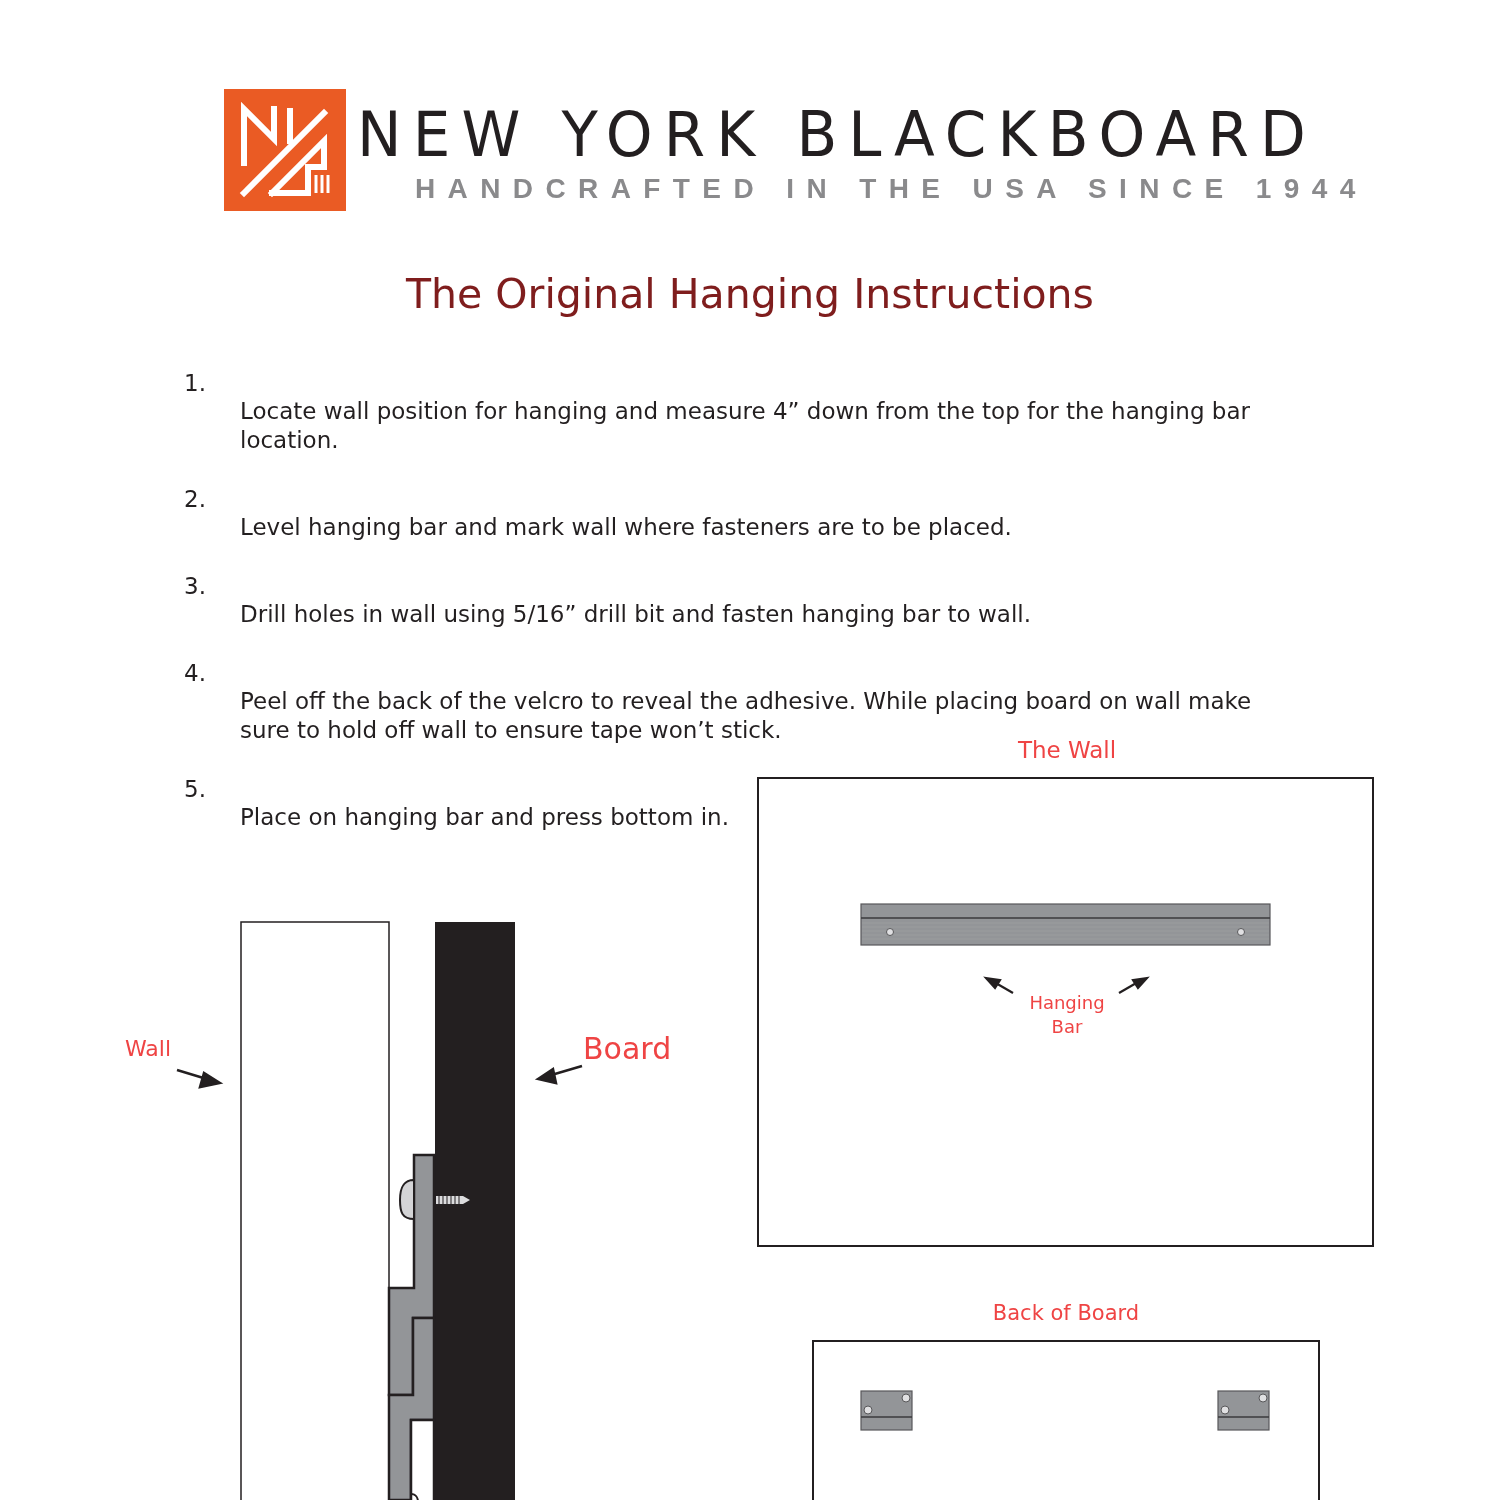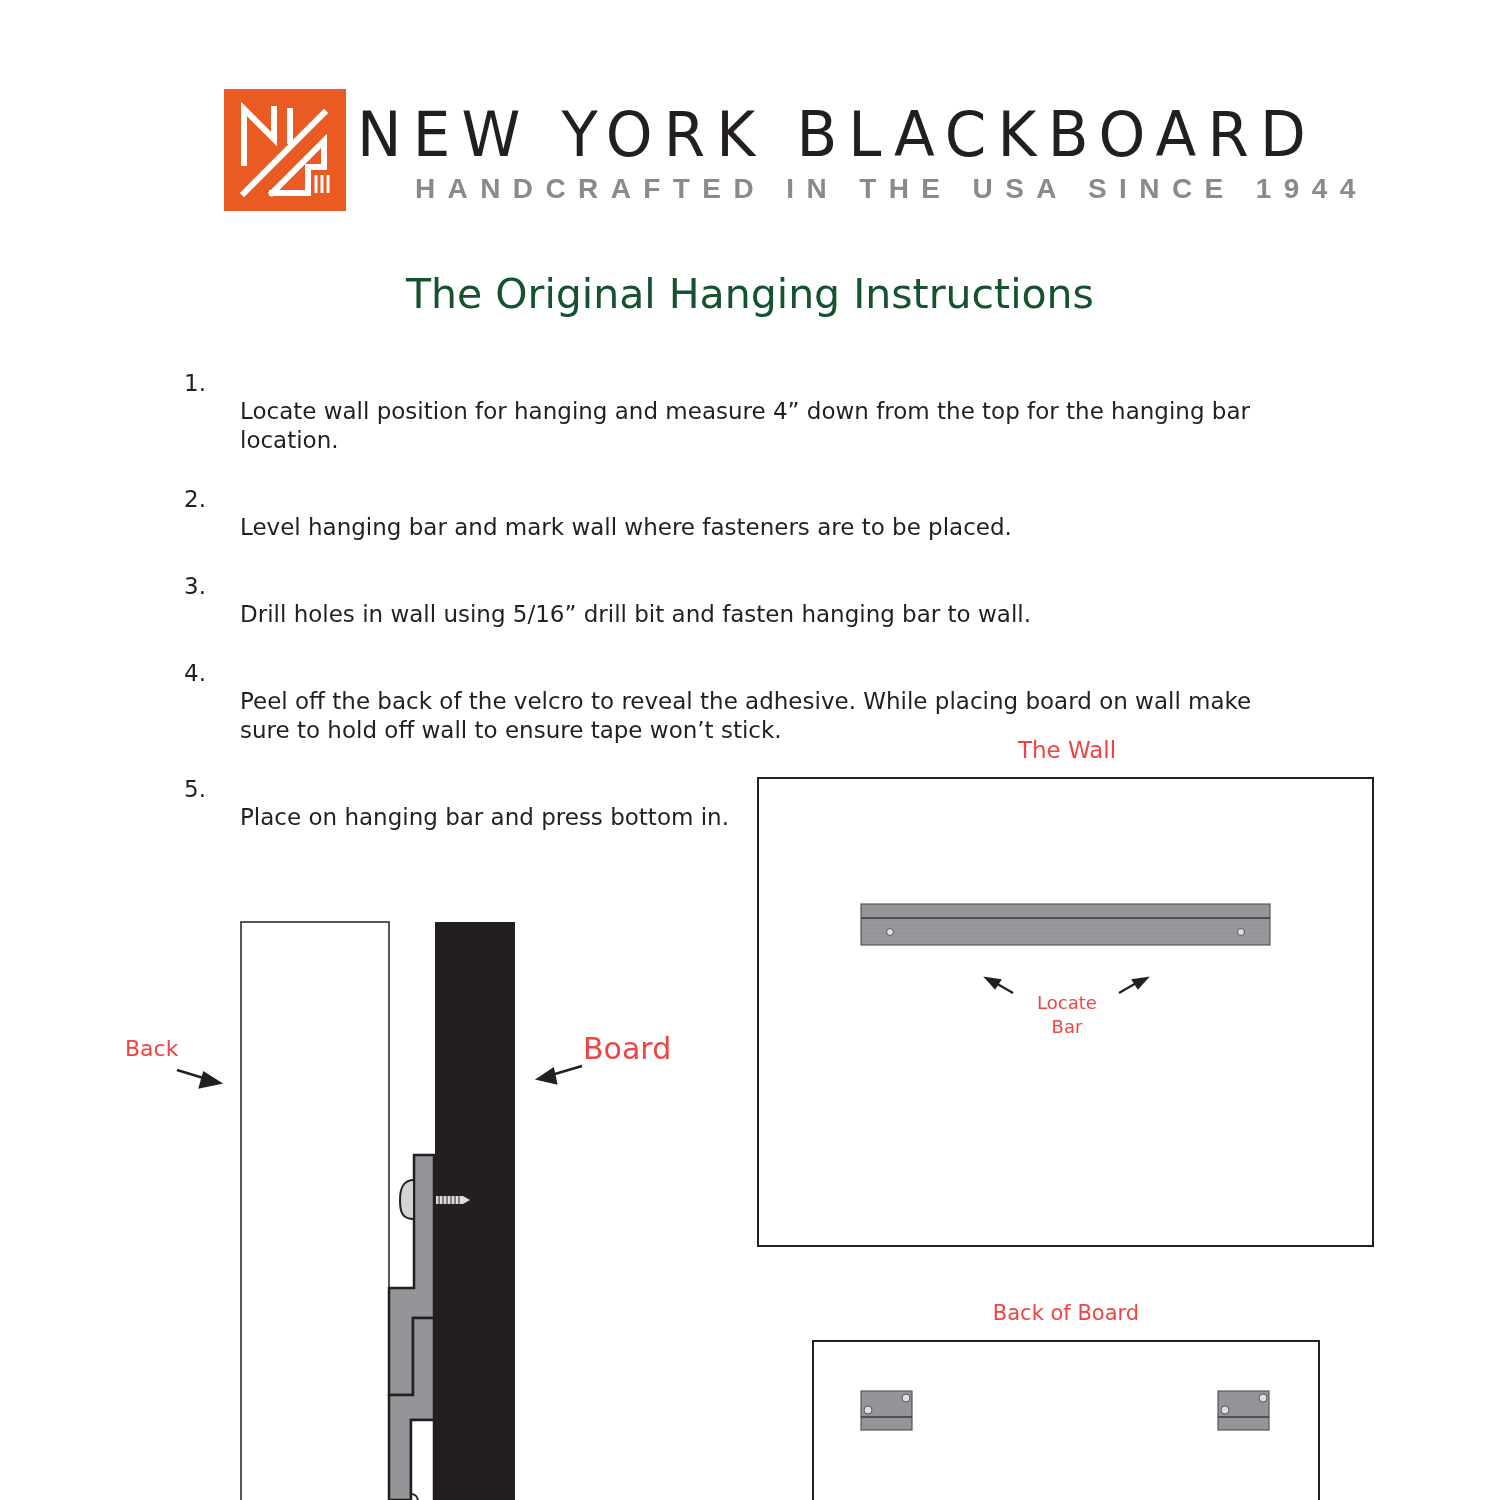--- a/index.html
+++ b/index.html
@@ -1,21 +1,21 @@
 <!DOCTYPE html>
 <html><head>
   <meta charset="utf-8">
   <style>
     html, body { margin:0; padding:0; background:#ffffff; }
     body { width:1500px; height:1500px; position:relative; overflow:hidden; font-family:"Liberation Sans", sans-serif; color:#231f20; }
     .abs { position:absolute; }
     .logo-box { left:224px; top:89px; width:122px; height:122px; }
     .brand-name { left:357px; top:104px; font-size:62px; letter-spacing:11.6px; color:#231f20; font-family:"DejaVu Sans", sans-serif; font-weight:normal; line-height:1; white-space:nowrap; transform:scaleX(0.96); transform-origin:left top; }
     .brand-tag { left:415px; top:175px; font-size:28px; letter-spacing:12.4px; color:#8a8a8c; font-family:Liberation Sans, sans-serif; font-weight:bold; line-height:1; white-space:nowrap; }
-    .page-title { left:0; width:1500px; top:270px; text-align:center; font-size:41px; color:#14532d; font-family:"DejaVu Sans", sans-serif; line-height:1.2; }
+    .page-title { left:0; width:1500px; top:270px; text-align:center; font-size:41px; color:#7f1d1d; font-family:"DejaVu Sans", sans-serif; line-height:1.2; }
     .steps { left:184px; top:369px; width:1100px; margin:0; padding:0; list-style:none; }
     .step { display:flex; font-size:23px; line-height:29px; margin-bottom:30px; font-family:"DejaVu Sans", sans-serif; color:#231f20; }
     .step-num { width:56px; flex:0 0 56px; }
     .step-text { flex:1;margin-top:28px; }
     .label { font-family:"DejaVu Sans", sans-serif; color:#ef4444; white-space:nowrap; line-height:1; }
     .wall-title { left:757px; width:620px; top:739px; text-align:center; font-size:23px; }
     .wall-frame { left:757px; top:777px; width:617px; height:470px; border:2px solid #231f20; box-sizing:border-box; }
     .back-title { left:812px; width:508px; top:1303px; text-align:center; font-size:21px; }
     .back-frame { left:812px; top:1340px; width:508px; height:200px; border:2px solid #231f20; box-sizing:border-box; border-bottom:none; }
     .hb-label { left:1000px; width:134px; top:991px; text-align:center; font-size:18px; line-height:24px; }
@@ -106,21 +106,21 @@
     <path d="M411,1494 C416,1494 418,1498 418,1502" fill="none" stroke="#231f20" stroke-width="2"></path>
 
     <g stroke="#231f20" stroke-width="2.5" fill="#231f20">
       <line x1="177" y1="1070" x2="210" y2="1080"></line>
       <polygon points="220,1083 204,1073 200,1087"></polygon>
       <line x1="582" y1="1066" x2="548" y2="1076"></line>
       <polygon points="538,1079 553,1069 556,1083"></polygon>
     </g>
   </svg>
 </div>
-<div class="abs label wall-label">Back</div>
+<div class="abs label wall-label">Wall</div>
 <div class="abs label board-label">Board</div>
 
 <div class="abs label wall-title">The Wall</div>
 <div class="abs wall-frame"></div>
 <div class="abs" style="left:860px;top:903px;width:412px;height:44px;">
   <svg width="412" height="44" viewBox="0 0 412 44">
     <rect x="1" y="1" width="409" height="41" fill="#939598" stroke="#58585a" stroke-width="1.2"></rect>
     <line x1="1" y1="15" x2="410" y2="15" stroke="#3a3a3c" stroke-width="1.5"></line>
     <g stroke="#a3a4a6" stroke-width="0.6">
       <line x1="2" y1="20" x2="409" y2="20"></line>
@@ -137,21 +137,21 @@
   <svg width="180" height="30" viewBox="0 0 180 30">
     <g stroke="#231f20" stroke-width="2.2" fill="#231f20">
       <line x1="33" y1="23" x2="14" y2="12"></line>
       <polygon points="6,8 20,10 15,18"></polygon>
       <line x1="139" y1="23" x2="158" y2="12"></line>
       <polygon points="167,8 153,10 158,18"></polygon>
     </g>
   </svg>
 </div>
 <div class="abs label hb-label">
-  <div>Locate</div>
+  <div>Hanging</div>
   <div>Bar</div>
 </div>
 
 <div class="abs label back-title">Back of Board</div>
 <div class="abs back-frame"></div>
 <div class="abs" style="left:860px;top:1390px;width:54px;height:42px;">
   <svg width="54" height="42" viewBox="0 0 54 42">
     <rect x="1" y="1" width="51" height="39" fill="#939598" stroke="#58585a" stroke-width="1.2"></rect>
     <line x1="1" y1="27" x2="52" y2="27" stroke="#3a3a3c" stroke-width="1.5"></line>
     <circle cx="46" cy="8" r="4" fill="#e0e0e2" stroke="#58585a"></circle>

